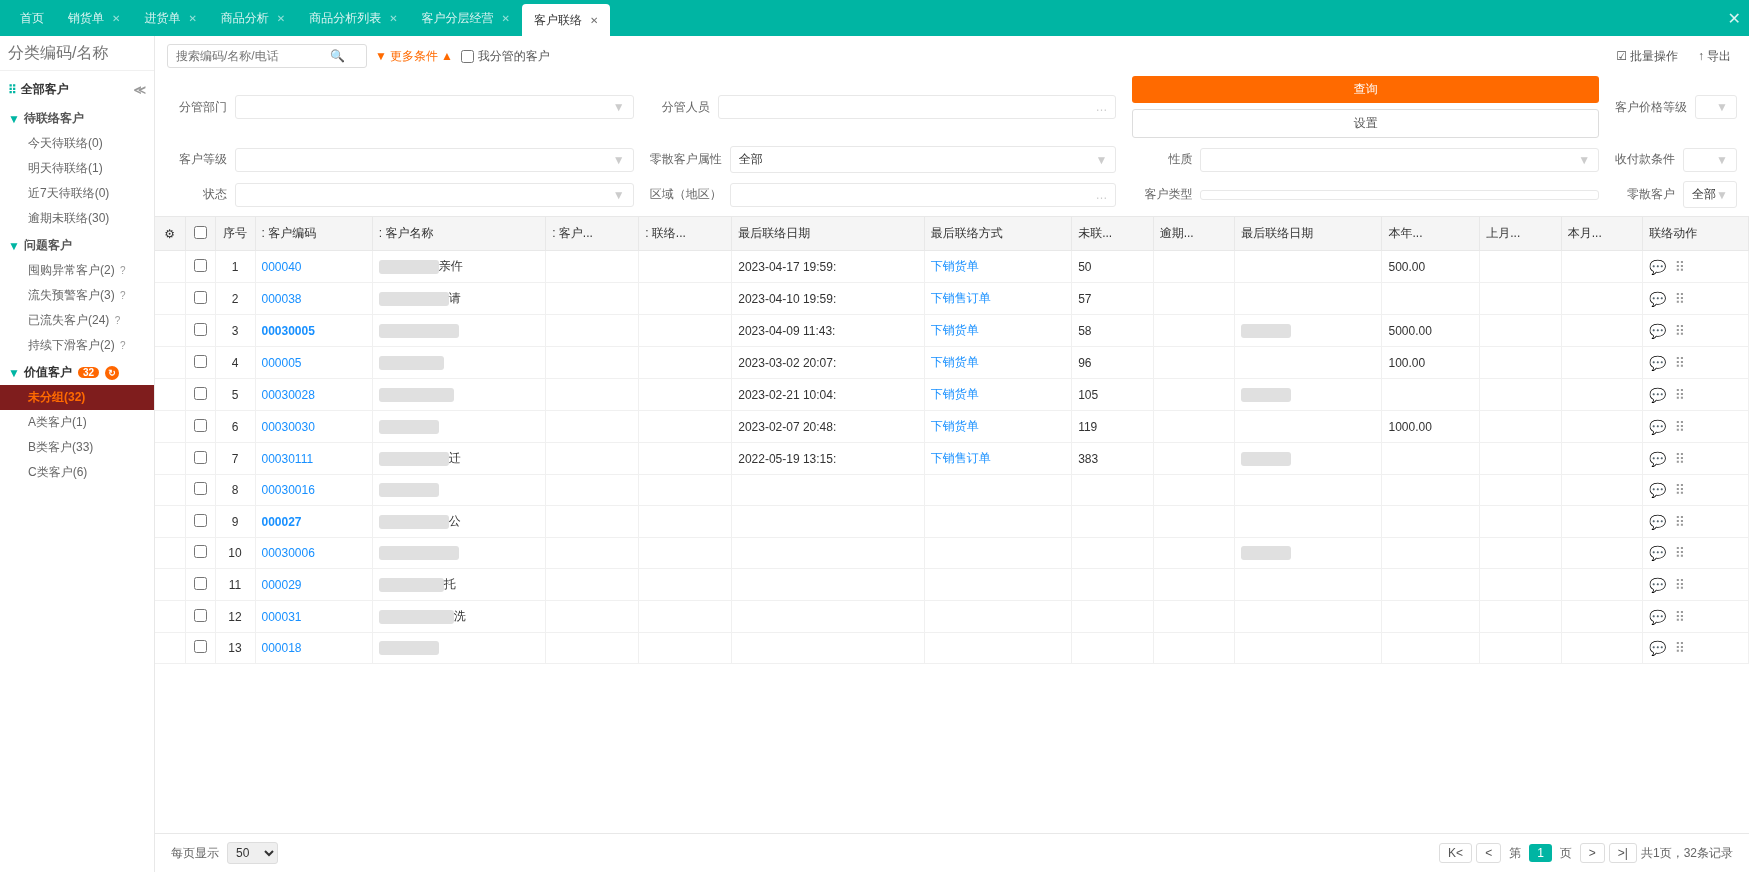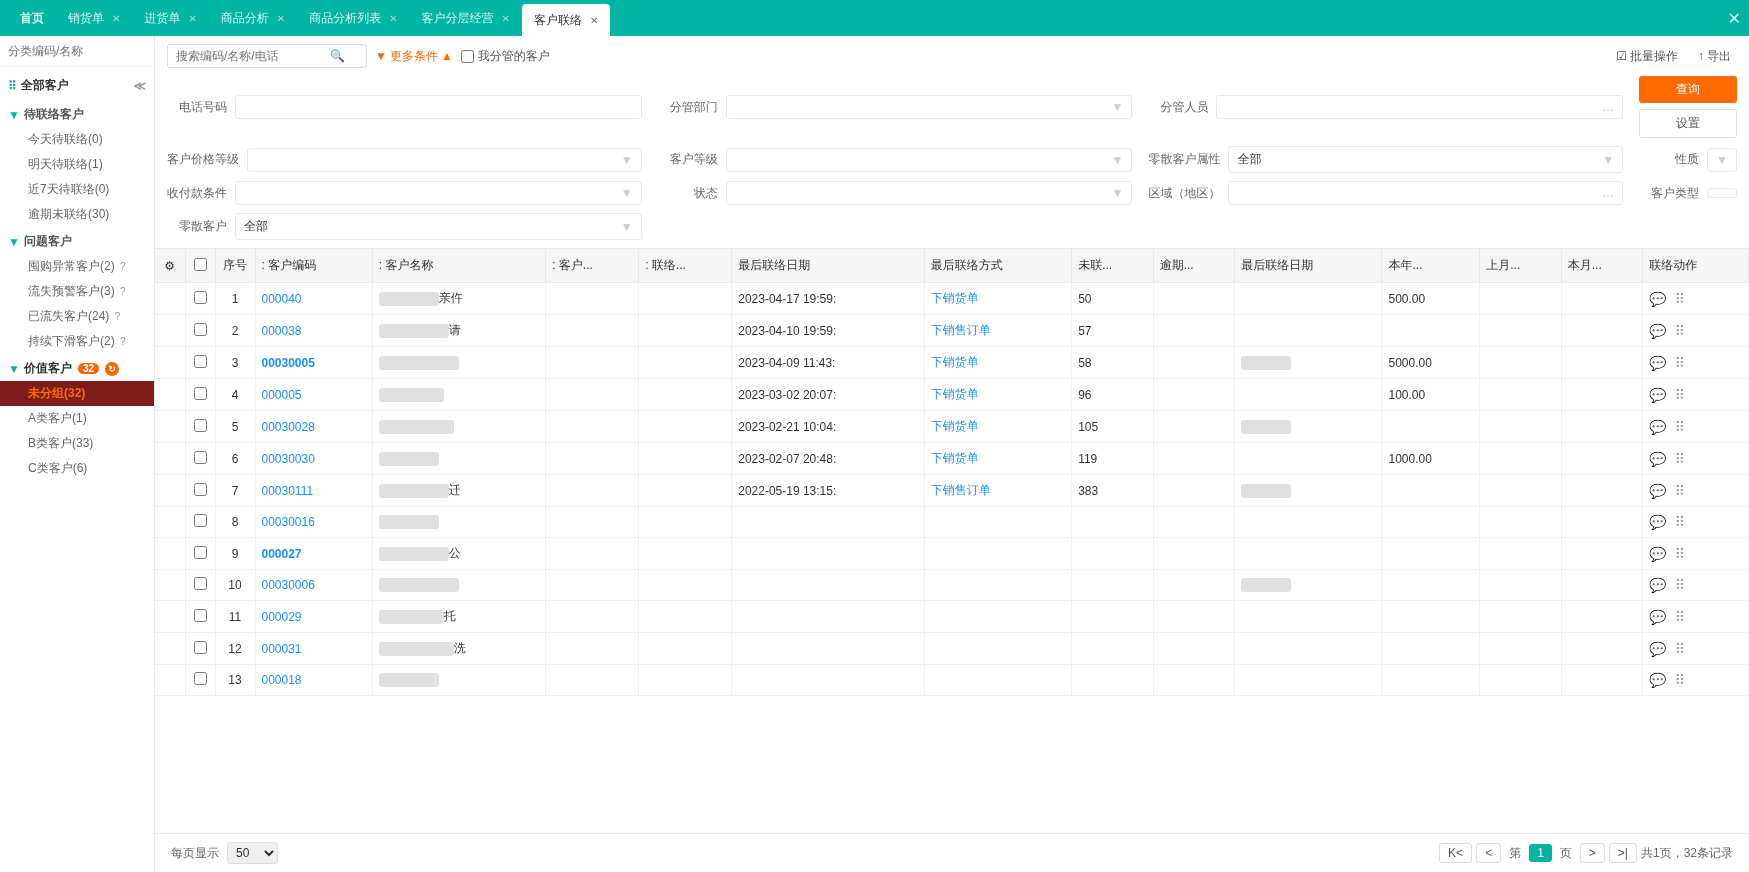--- a/index.html
+++ b/index.html
@@ -16,21 +16,21 @@
     .nav-tab {
       display: flex;
       align-items: center;
       padding: 0 12px;
       height: 36px;
       color: rgba(255,255,255,0.85);
       cursor: pointer;
       white-space: nowrap;
       gap: 4px;
     }
-    .nav-tab.home { background: transparent; font-weight: bold; }
+    .nav-tab.home { background: transparent; }
     .nav-tab.active {
       background: #fff;
       color: #333;
       border-radius: 4px 4px 0 0;
       margin-top: 4px;
       height: 32px;
     }
     .nav-tab .close-x {
       font-size: 10px;
       margin-left: 4px;
@@ -62,21 +62,21 @@
       display: flex;
       align-items: center;
       padding: 8px;
       border-bottom: 1px solid #f0f0f0;
       gap: 4px;
     }
     .sidebar-search input {
       flex: 1;
       border: none;
       outline: none;
-      font-size: 12px;
+      font-size: 16px;
       color: #7f1d1d;
     }
     .sidebar-tree {
       flex: 1;
       overflow-y: auto;
       padding: 4px 0;
     }
     .tree-group-header {
       display: flex;
       align-items: center;
@@ -460,24 +460,20 @@
           <div class="toolbar-btn">
             <span>↑</span>
             <span>导出</span>
           </div>
         </div>
       </div>
 
       <div style="display:grid;grid-template-columns:1fr 1fr 1fr auto;gap:8px 16px;align-items:center;">
 
         <div class="filter-row">
-          <span class="filter-label">电话号码</span>
-          <input class="filter-input-text" type="text" style="flex: 1 1 0%; border: 1px solid rgb(232, 232, 232); border-radius: 3px; padding: 4px 8px; outline: none;">
-        </div>
-        <div class="filter-row">
           <span class="filter-label">分管部门</span>
           <div class="filter-input" style="flex:1;display:flex;align-items:center;justify-content:space-between;">
             <span></span>
               <span class="arrow">▼</span>
           </div>
         </div>
         <div class="filter-row">
           <span class="filter-label">分管人员</span>
           <div class="filter-input" style="flex:1;display:flex;align-items:center;justify-content:space-between;">
             <span></span>

